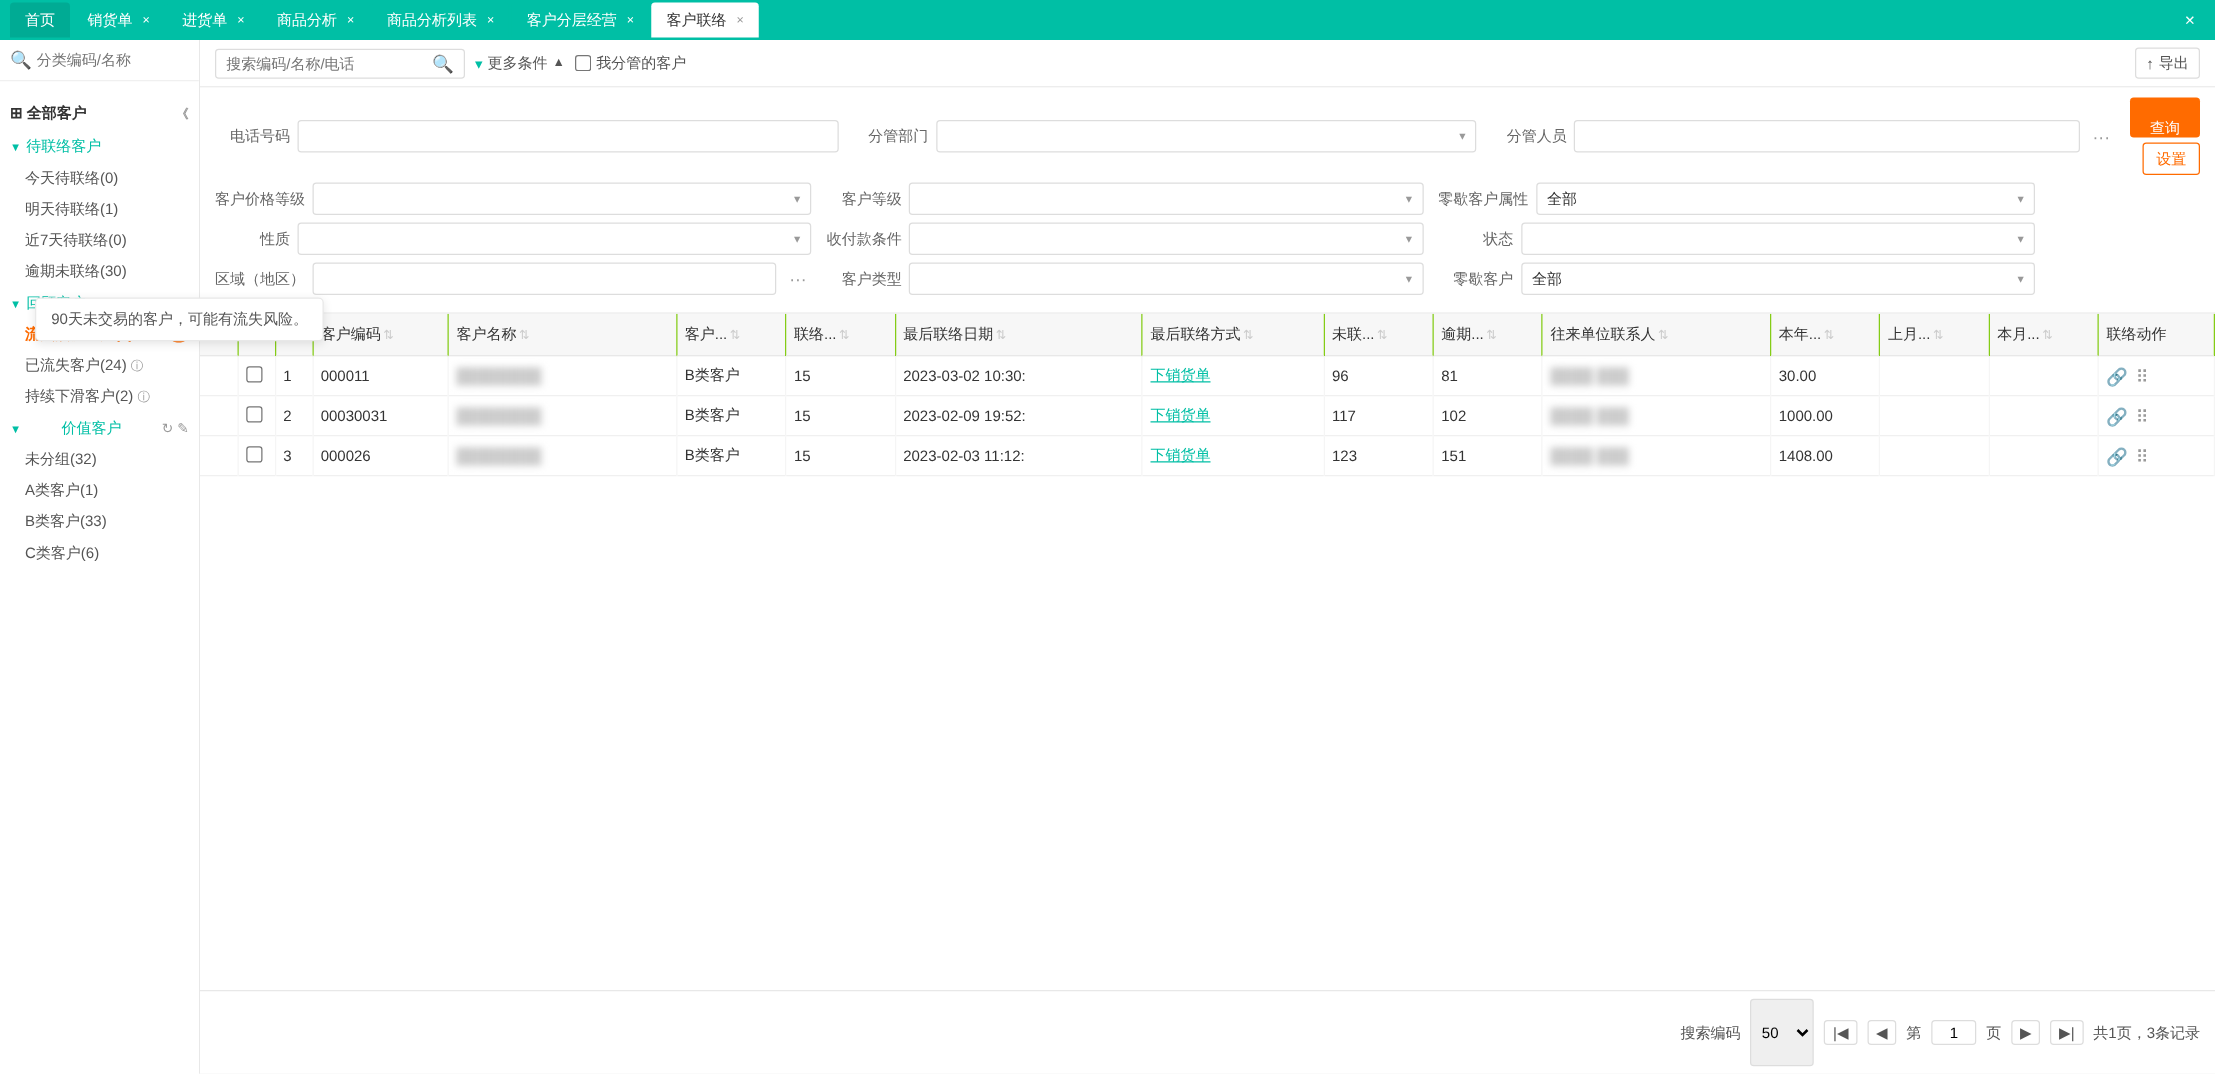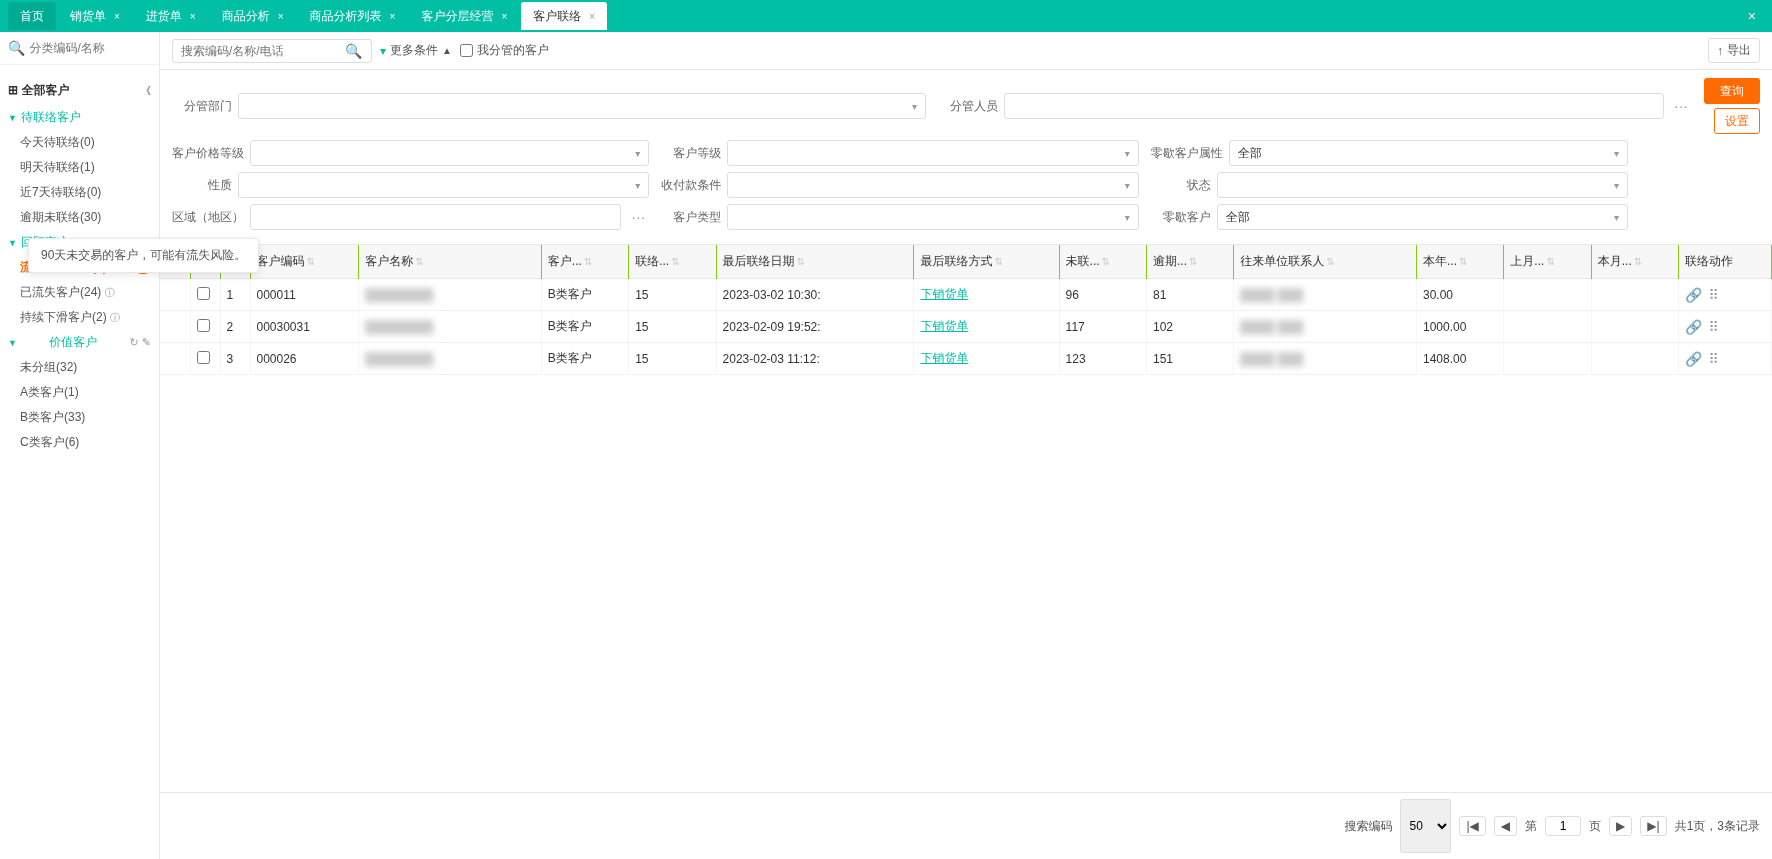--- a/index.html
+++ b/index.html
@@ -190,21 +190,21 @@
       cursor: pointer;
       background: white;
     }
     .filter-select .arrow { color: #999; font-size: 10px; }
     .more-btn { color: #999; font-size: 14px; cursor: pointer; padding: 0 4px; }
     .query-btn {
       background: #ff6b00;
       color: white;
       border: none;
       border-radius: 3px;
-      padding: 4px 16px;
+      padding: 16px 16px;
       font-size: 12px;
       cursor: pointer;
       height: 26px;
     }
     .settings-btn {
       background: white;
       color: #ff6b00;
       border: 1px solid #ff6b00;
       border-radius: 3px;
       padding: 4px 10px;
@@ -409,20 +409,24 @@
         <div class="export-btn">
           <span>↑</span>
           <span>导出</span>
         </div>
       </div>
     </div>
 
     <div class="filter-panel">
 
       <div class="filter-row">
+        <div class="filter-field">
+          <span class="filter-label">电话号码</span>
+          <input class="filter-input" type="text" style="">
+        </div>
         <div class="filter-field">
           <span class="filter-label">分管部门</span>
           <div class="filter-select">
             <span></span>
             <span class="arrow">▾</span>
           </div>
         </div>
         <div class="filter-field">
           <span class="filter-label">分管人员</span>
           <div class="filter-select">

